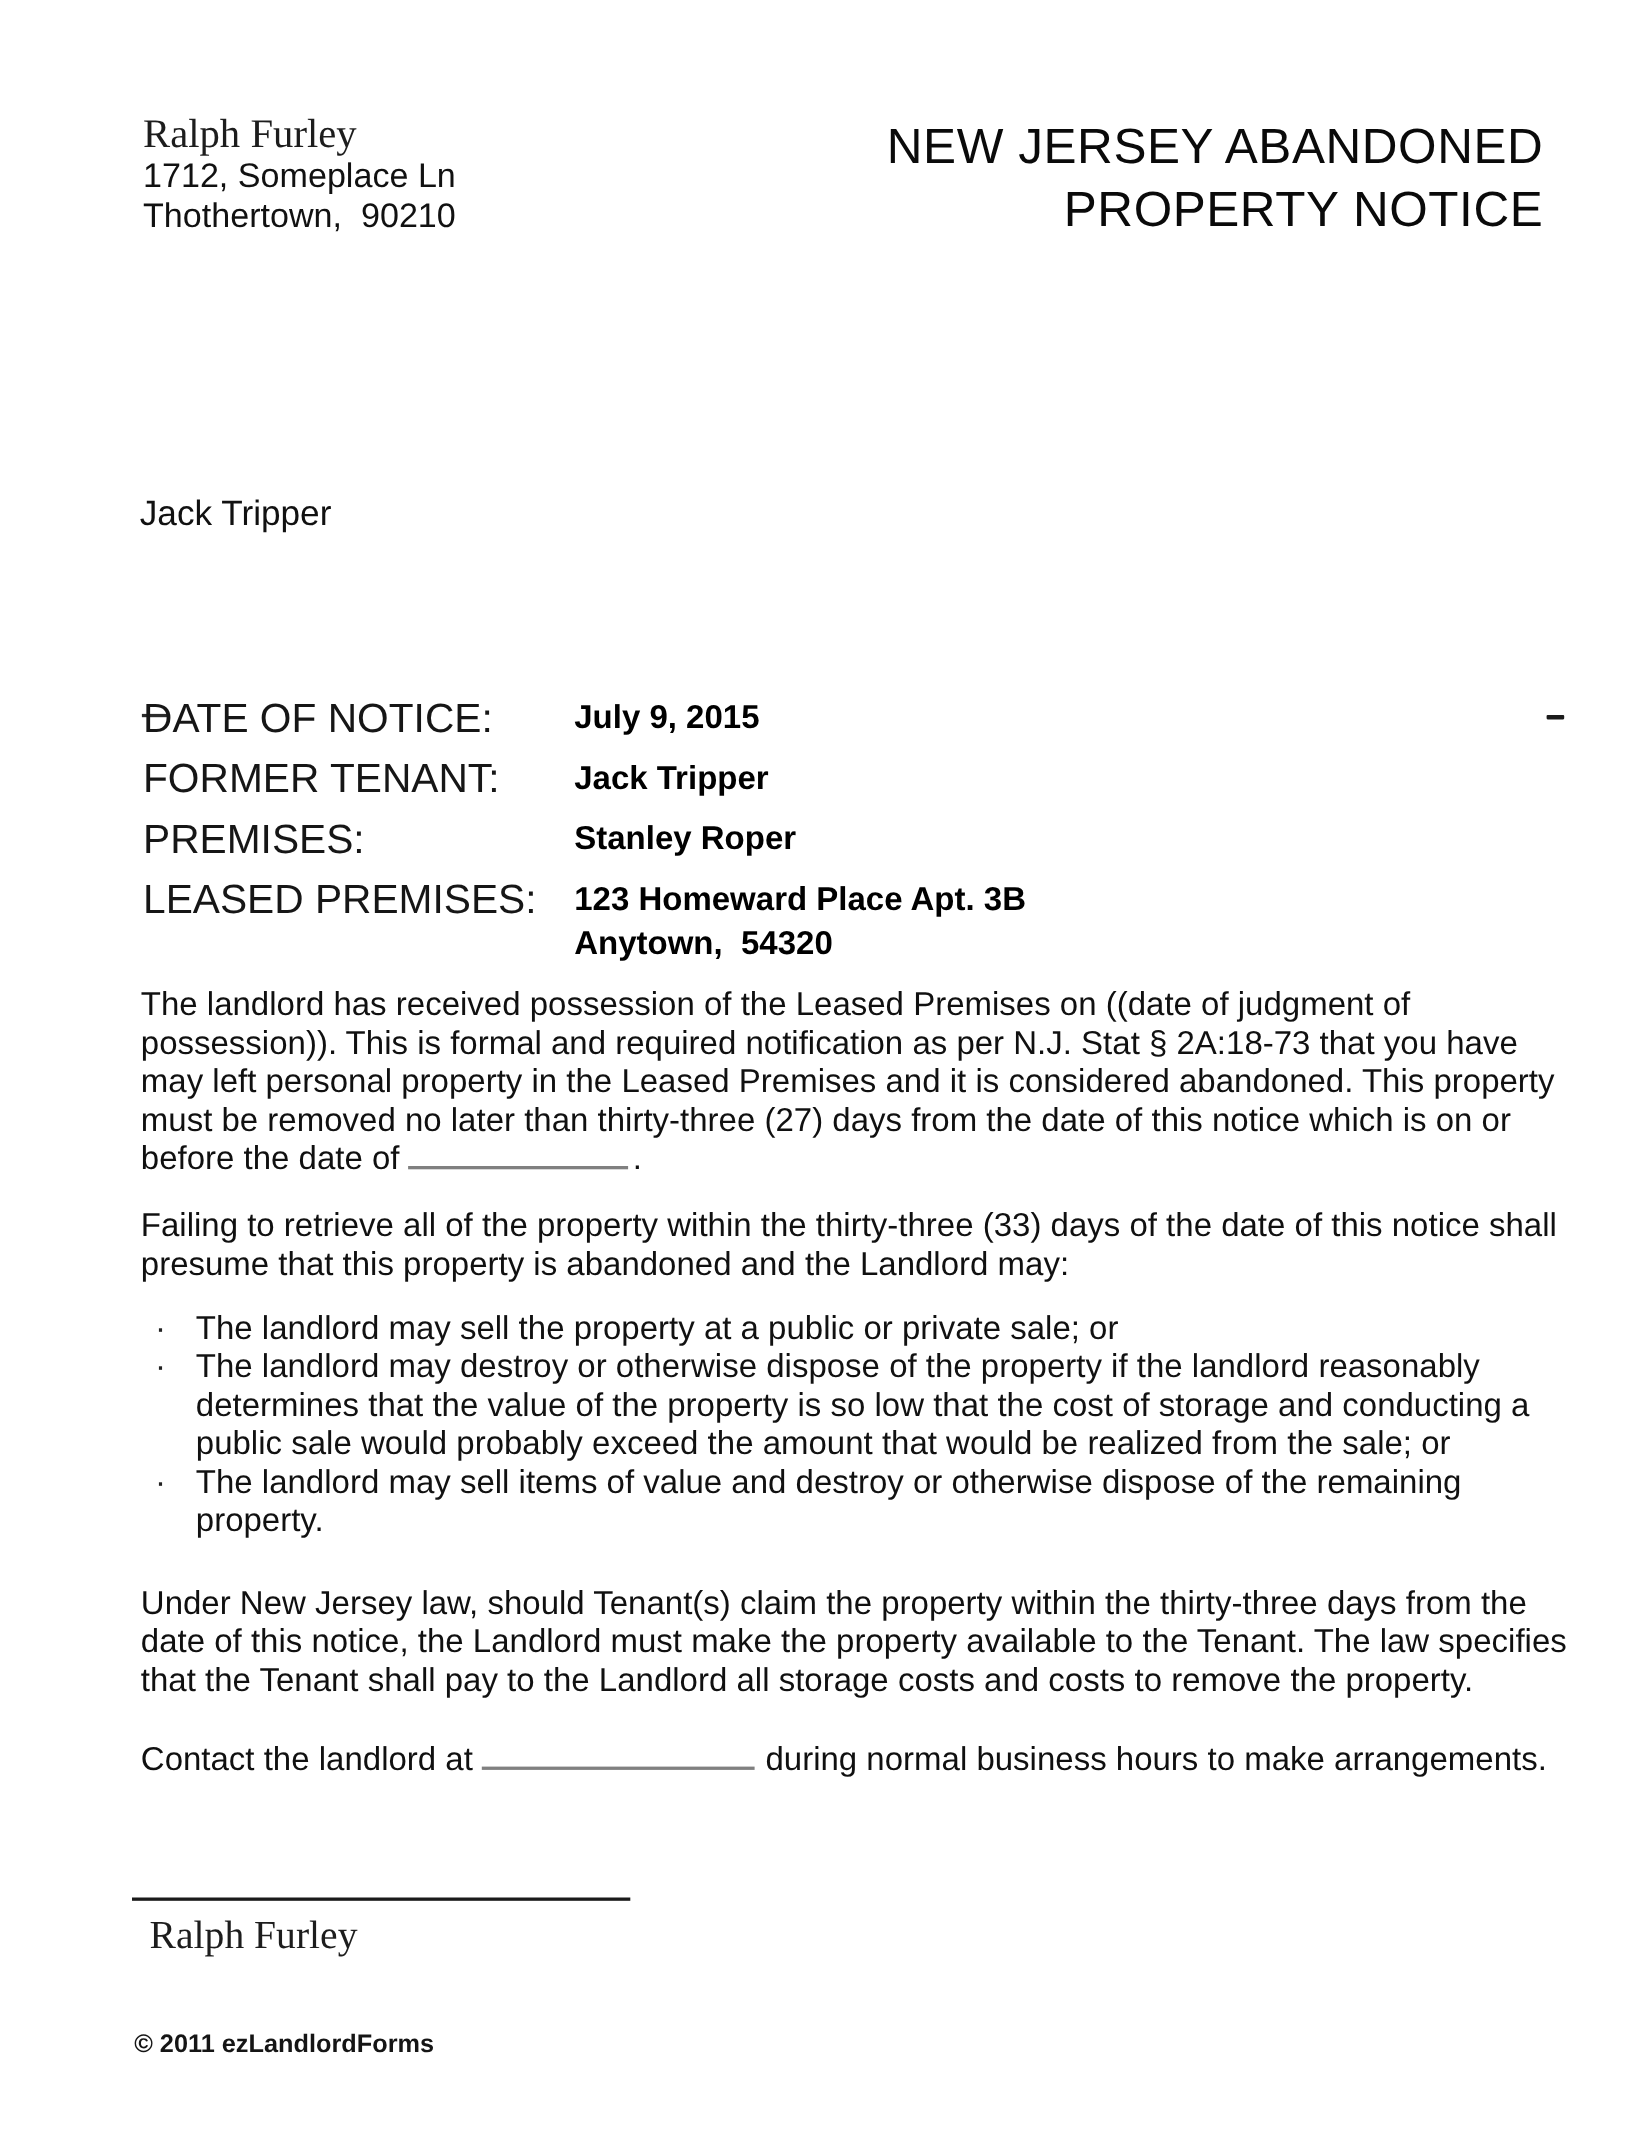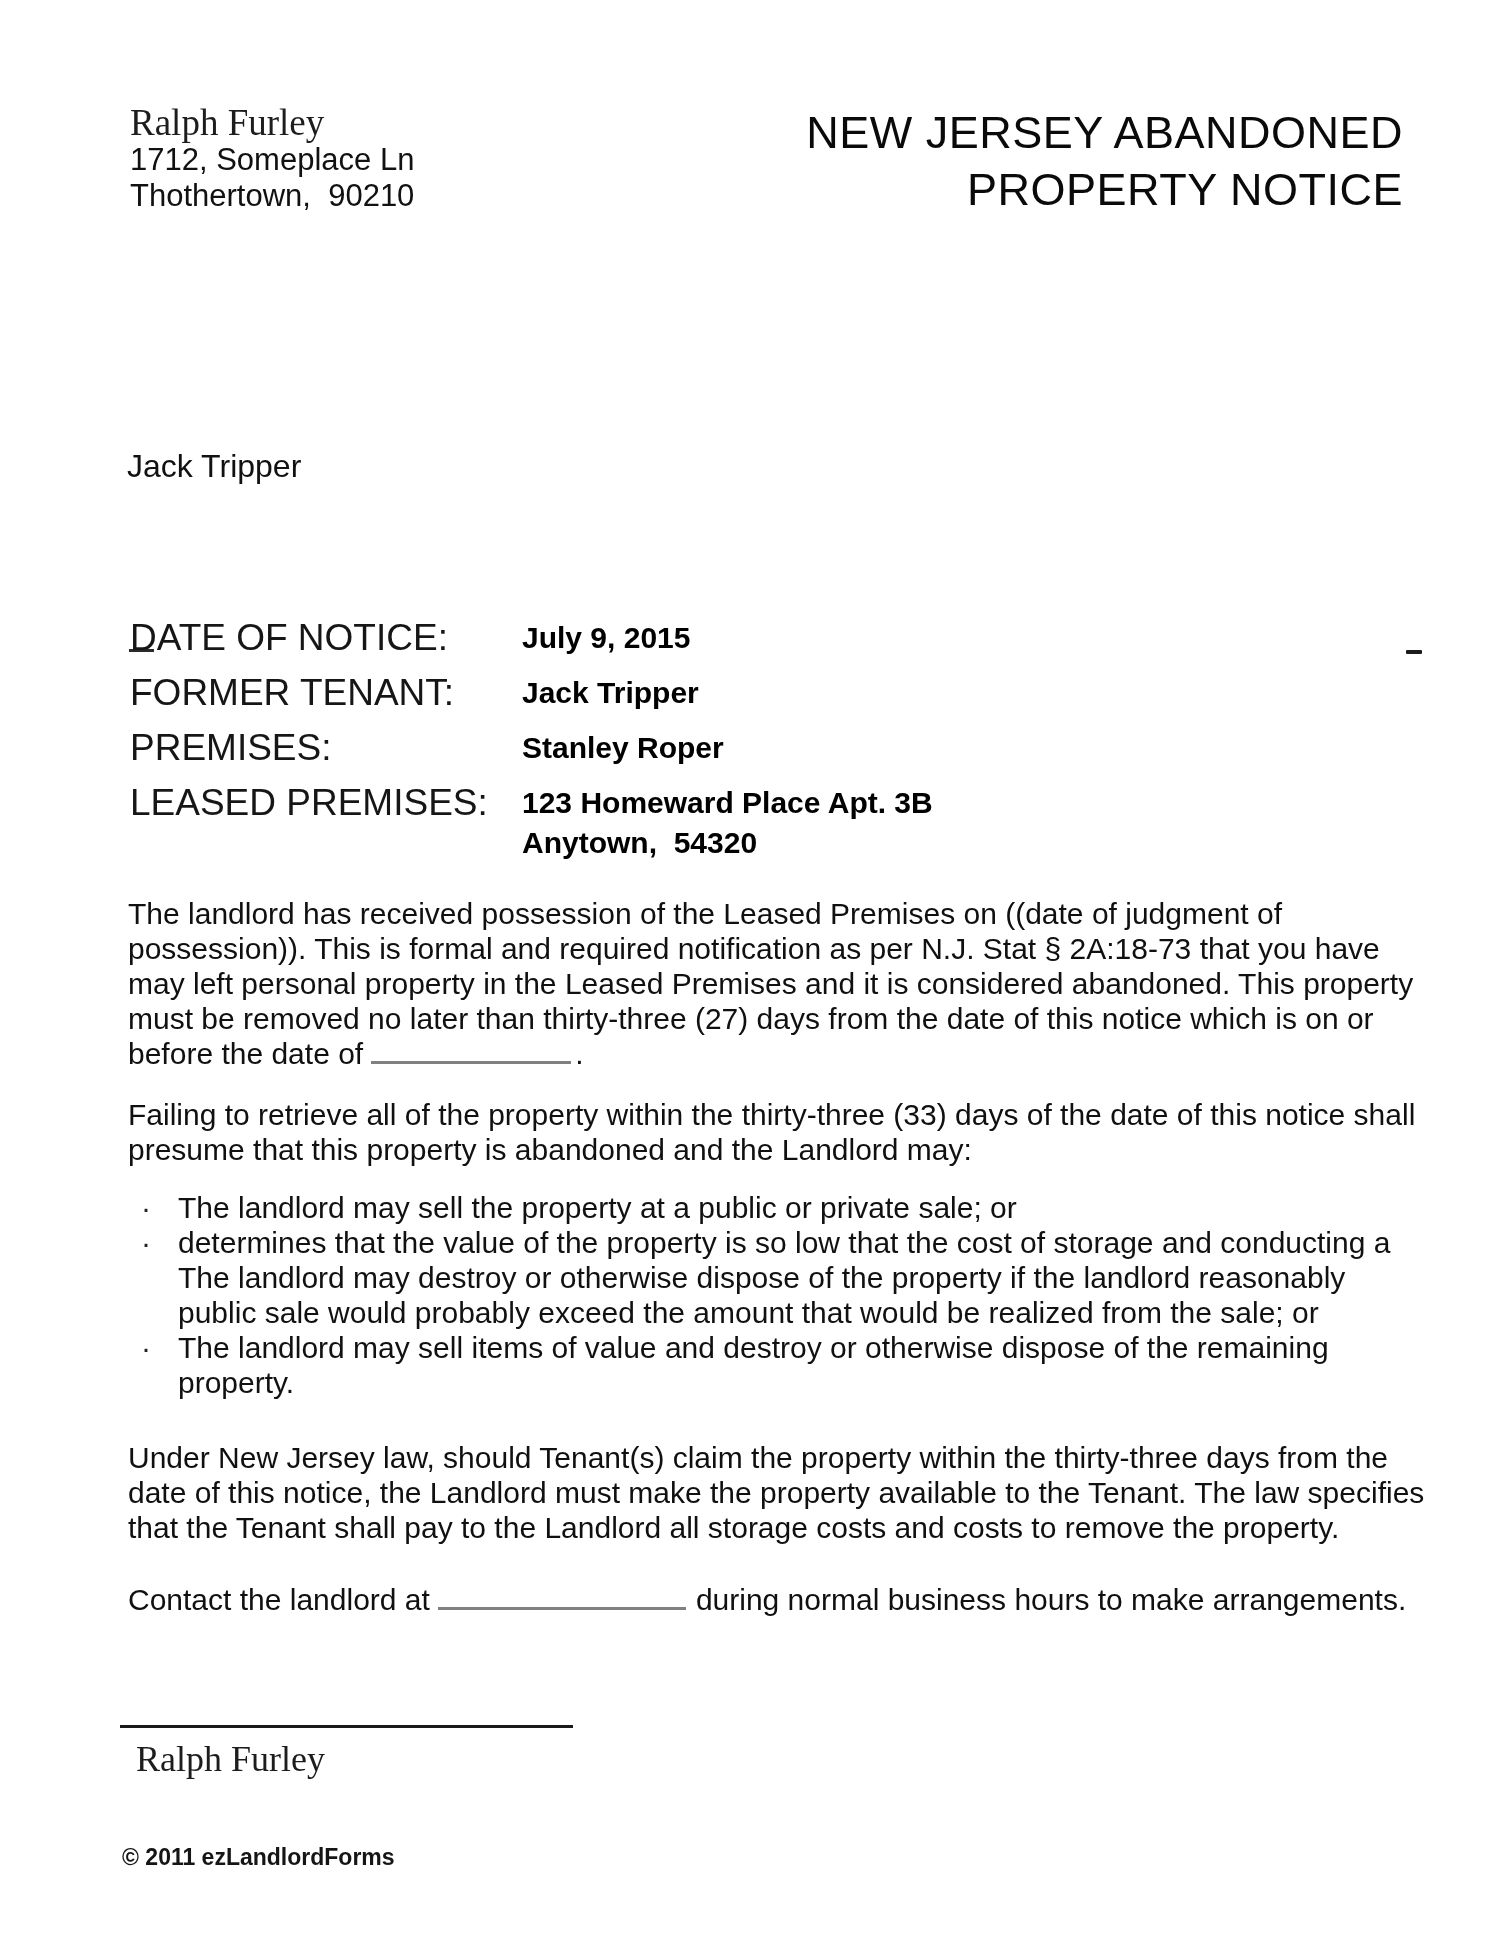--- a/index.html
+++ b/index.html
@@ -15,21 +15,21 @@
   
   #sender{position:absolute;left:130px;top:104px;font-size:31px;line-height:36px;}
   #sender .sender-name{font-family:"Liberation Serif",serif;font-size:37px;line-height:38px;color:#1d1d1d;}
   #doc-title{position:absolute;right:97px;top:104px;text-align:right;font-size:45px;line-height:57px;color:#0a0a0a;letter-spacing:0.5px;}
   
   #recipient{position:absolute;left:127px;top:448px;font-size:32px;}
   
   #stray-dash-right{position:absolute;left:1406px;top:650px;width:16px;height:4px;background:#1b1b1b;border-radius:1px;}
   #stray-overline-d{position:absolute;left:129px;top:649px;width:25px;height:3px;background:#2b2b2b;}
   
-  #details{position:absolute;left:130px;top:616px;}
+  #details{position:absolute;left:130px;top:631px;}
   .detail-row{display:flex;margin-bottom:11px;}
   .detail-label{width:392px;font-size:37px;line-height:44px;color:#161616;}
   .detail-value{font-size:30px;line-height:44px;font-weight:bold;color:#000;}
   .detail-value .line{line-height:40px;}
   .detail-value.multiline{padding-top:2px;}
   
   .para{position:absolute;left:128px;font-size:30px;line-height:35px;color:#101010;}
   #para1{top:884px;margin-top:12px;}
   #para2{top:1097px;}
   #para3{top:1440px;}
@@ -106,22 +106,22 @@
   <div id="bullet-list">
     <div class="bullet-item">
       <div class="bullet-marker">·</div>
       <div>
         <div class="line">The landlord may sell the property at a public or private sale; or</div>
       </div>
     </div>
     <div class="bullet-item">
       <div class="bullet-marker">·</div>
       <div>
+        <div class="line">The landlord may destroy or otherwise dispose of the property if the landlord reasonably</div>
         <div class="line">determines that the value of the property is so low that the cost of storage and conducting a</div>
-        <div class="line">The landlord may destroy or otherwise dispose of the property if the landlord reasonably</div>
         <div class="line">public sale would probably exceed the amount that would be realized from the sale; or</div>
       </div>
     </div>
     <div class="bullet-item">
       <div class="bullet-marker">·</div>
       <div>
         <div class="line">The landlord may sell items of value and destroy or otherwise dispose of the remaining</div>
         <div class="line">property.</div>
       </div>
     </div>

